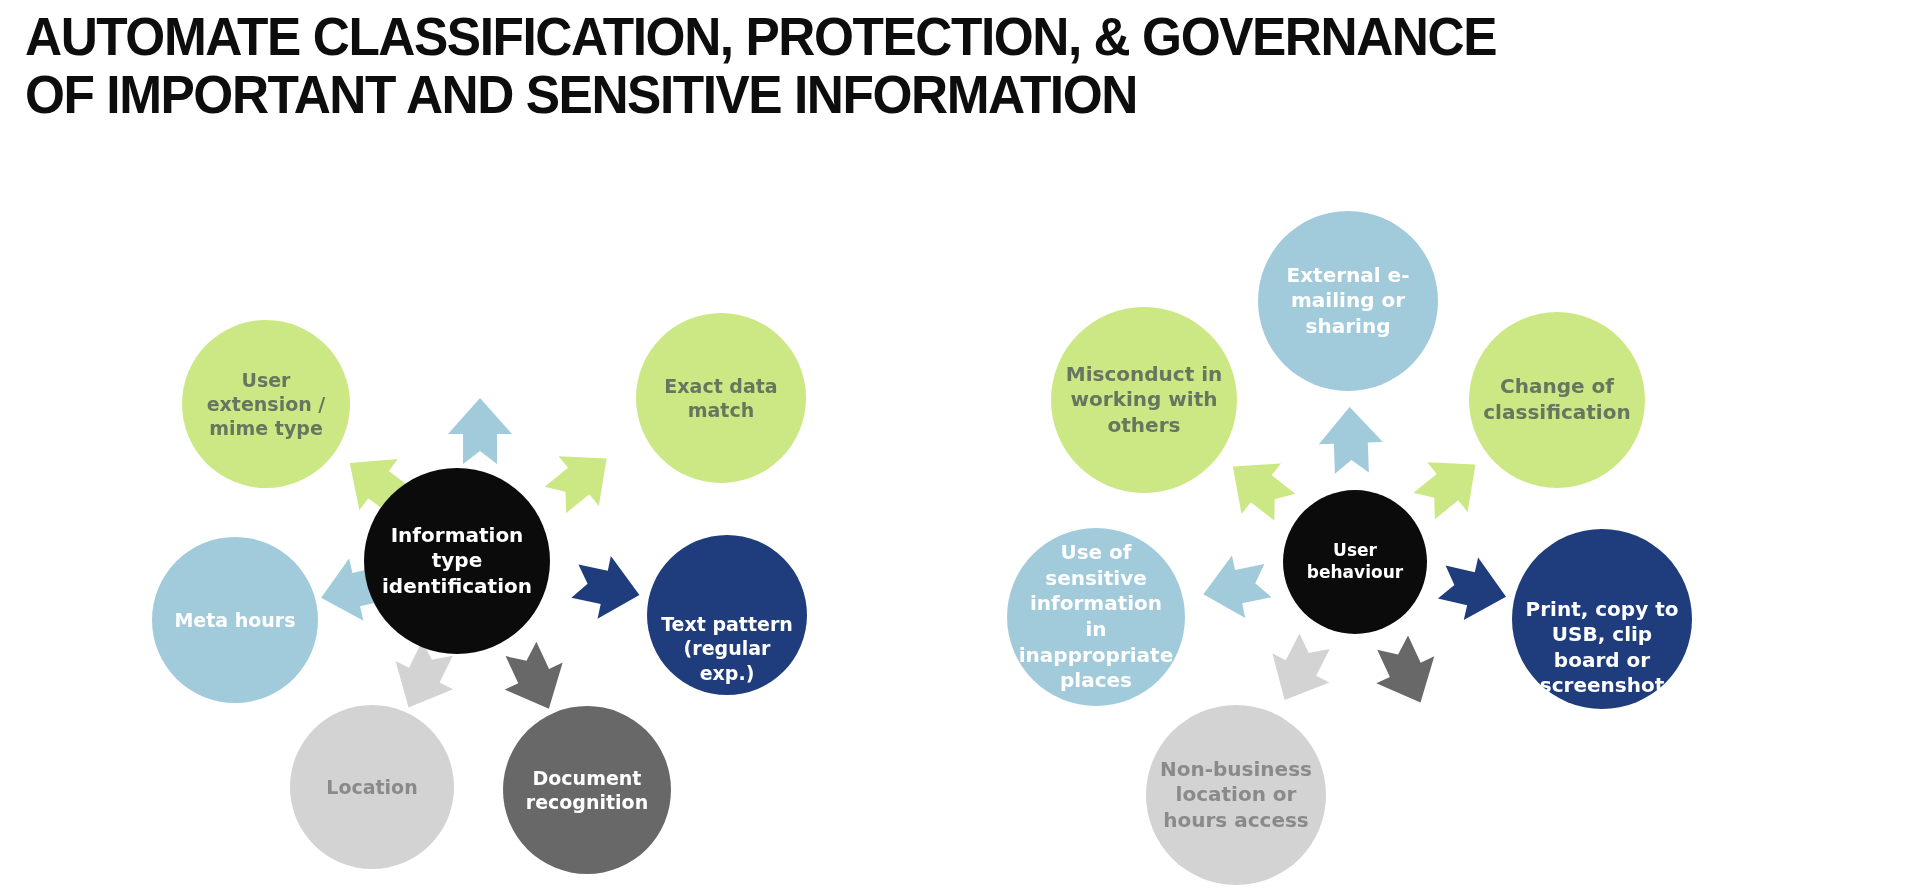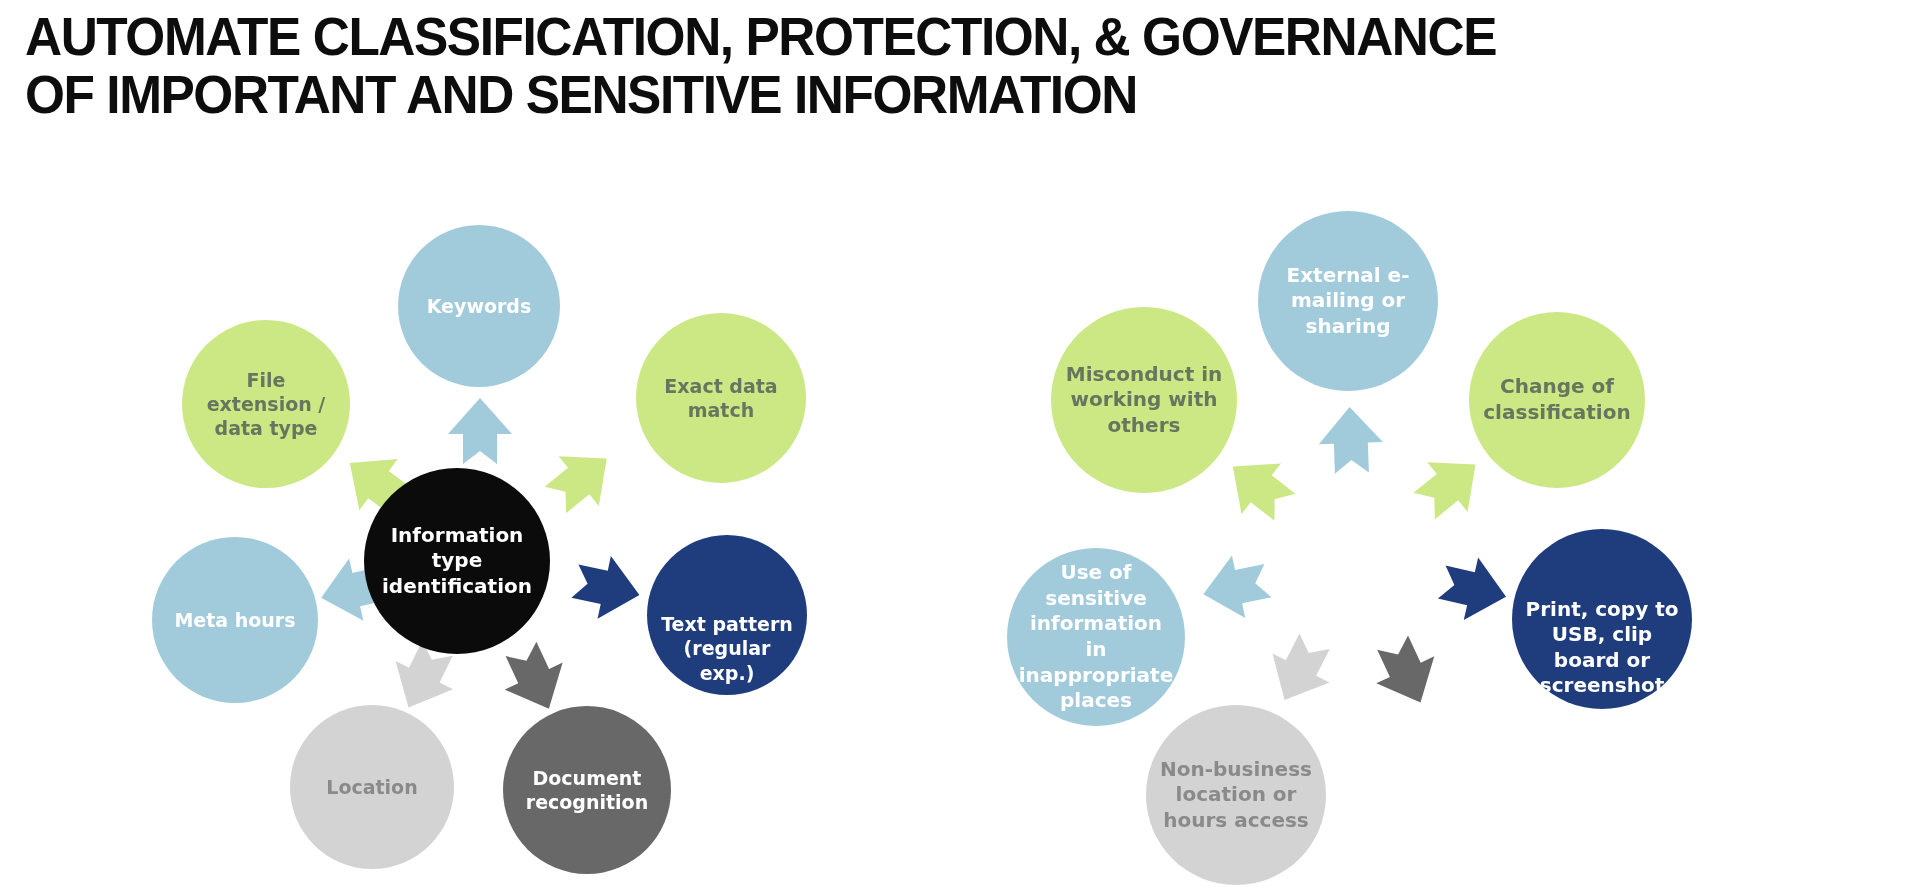--- a/index.html
+++ b/index.html
@@ -65,57 +65,57 @@
 
     <path class="fill-light_blue" d="M -17 33 L -17 3 L -32 3 L 0 -33 L 32 3 L 17 3 L 17 33 L 0 20 Z" transform="translate(1355,562) rotate(-2) translate(0,-122)"></path>
     <path class="fill-light_green" d="M -17 33 L -17 3 L -32 3 L 0 -33 L 32 3 L 17 3 L 17 33 L 0 20 Z" transform="translate(1355,562) rotate(51) translate(0,-122)"></path>
     <path class="fill-navy" d="M -17 33 L -17 3 L -32 3 L 0 -33 L 32 3 L 17 3 L 17 33 L 0 20 Z" transform="translate(1355,562) rotate(103) translate(0,-122)"></path>
     <path class="fill-dark_gray" d="M -17 33 L -17 3 L -32 3 L 0 -33 L 32 3 L 17 3 L 17 33 L 0 20 Z" transform="translate(1355,562) rotate(155) translate(0,-122)"></path>
     <path class="fill-light_gray" d="M -17 33 L -17 3 L -32 3 L 0 -33 L 32 3 L 17 3 L 17 33 L 0 20 Z" transform="translate(1355,562) rotate(-153) translate(0,-122)"></path>
     <path class="fill-light_blue" d="M -17 33 L -17 3 L -32 3 L 0 -33 L 32 3 L 17 3 L 17 33 L 0 20 Z" transform="translate(1355,562) rotate(-102) translate(0,-122)"></path>
     <path class="fill-light_green" d="M -17 33 L -17 3 L -32 3 L 0 -33 L 32 3 L 17 3 L 17 33 L 0 20 Z" transform="translate(1355,562) rotate(-52) translate(0,-122)"></path>
   </svg>
 
-  <div class="node d1-node bg-light_blue" style="left:398px;top:225px;width:162px;height:162px;">
-    <span>Keywords</span>
-  </div>
   <div class="node d1-node bg-light_green" style="left:636px;top:313px;width:170px;height:170px;">
     <span>Exact data match</span>
   </div>
   <div class="node d1-node bg-navy" style="left:647px;top:535px;width:160px;height:160px;">
     <span>Text pattern (regular exp.)</span>
   </div>
   <div class="node d1-node bg-dark_gray" style="left:503px;top:706px;width:168px;height:168px;">
     <span>Document recognition</span>
   </div>
   <div class="node d1-node bg-light_gray" style="left:290px;top:705px;width:164px;height:164px;">
     <span>Location</span>
   </div>
   <div class="node d1-node bg-light_blue" style="left:152px;top:537px;width:166px;height:166px;">
     <span>Meta hours</span>
   </div>
   <div class="node d1-node bg-light_green" style="left:182px;top:320px;width:168px;height:168px;">
-    <span>File extension / data type</span>
+    <span>User extension / mime type</span>
   </div>
   <div class="node d1-center bg-black" style="left:364px;top:468px;width:186px;height:186px;">
     <span>Information type identification</span>
   </div>
 
   <div class="node d2-node bg-light_blue" style="left:1258px;top:211px;width:180px;height:180px;">
     <span>External e-mailing or sharing</span>
   </div>
   <div class="node d2-node bg-light_green" style="left:1469px;top:312px;width:176px;height:176px;">
     <span>Change of classification</span>
   </div>
   <div class="node d2-node bg-navy" style="left:1512px;top:529px;width:180px;height:180px;">
     <span>Print, copy to USB, clip board or screenshot</span>
   </div>
   <div class="node d2-node bg-light_gray" style="left:1146px;top:705px;width:180px;height:180px;">
     <span>Non-business location or hours access</span>
   </div>
-  <div class="node d2-node bg-light_blue" style="left:1007px;top:548px;width:178px;height:178px;">
+  <div class="node d2-node bg-light_blue" style="left:1007px;top:528px;width:178px;height:178px;">
     <span>Use of sensitive information in inappropriate places</span>
   </div>
   <div class="node d2-node bg-light_green" style="left:1051px;top:307px;width:186px;height:186px;">
     <span>Misconduct in working with others</span>
   </div>
+  <div class="node d2-center bg-black" style="left:1283px;top:490px;width:144px;height:144px;">
+    <span>User behaviour</span>
+  </div>
 
 </div>
 
 </body></html>

